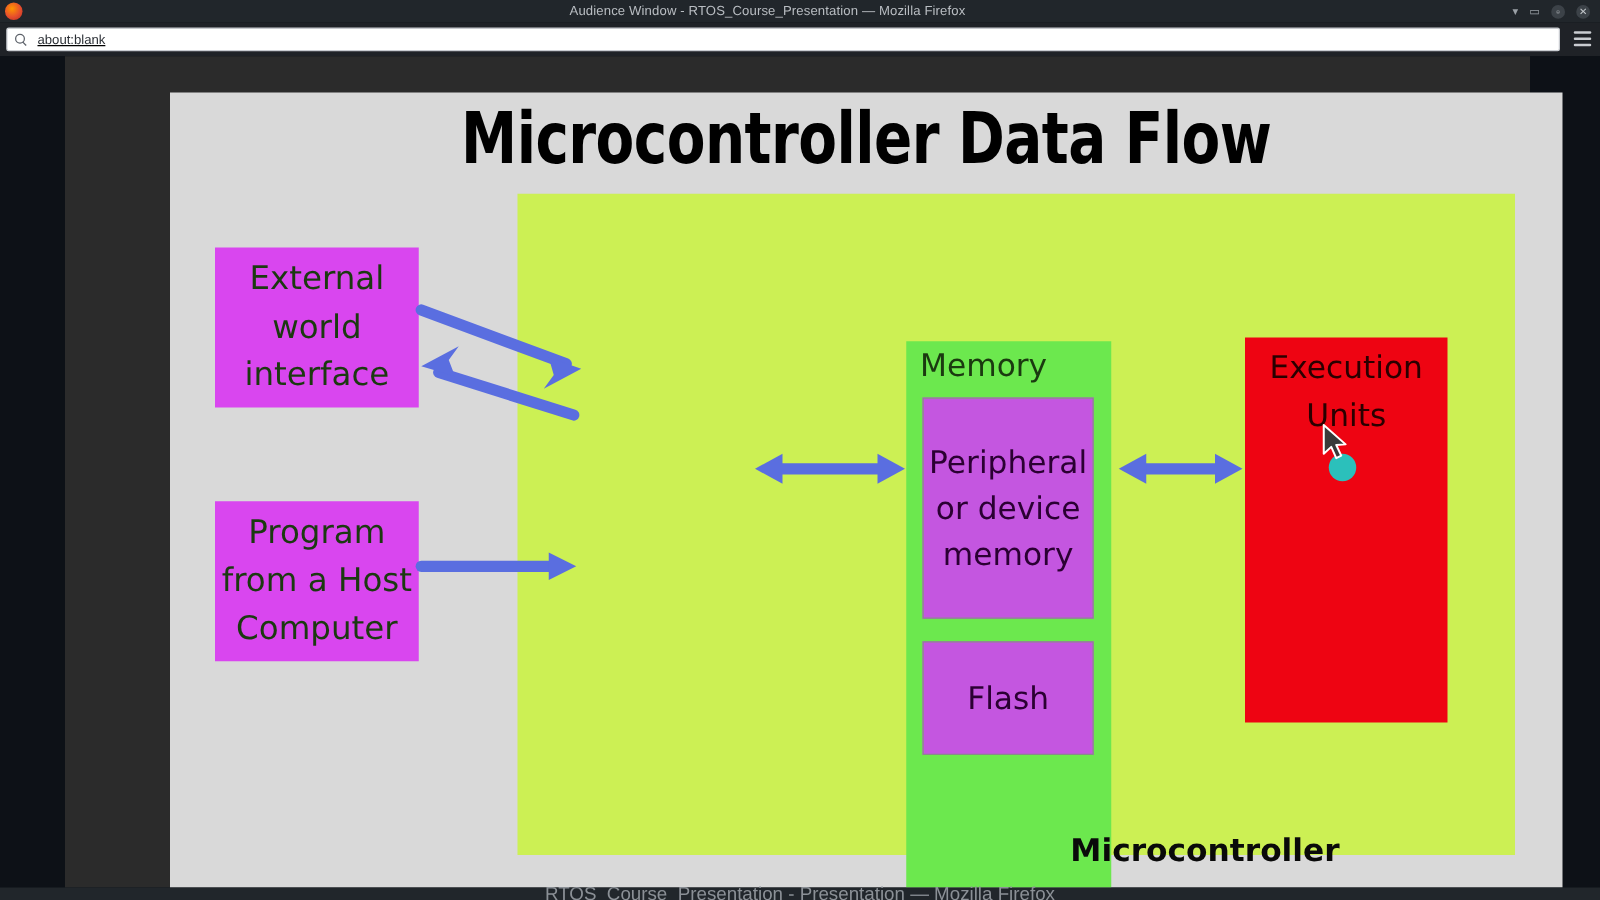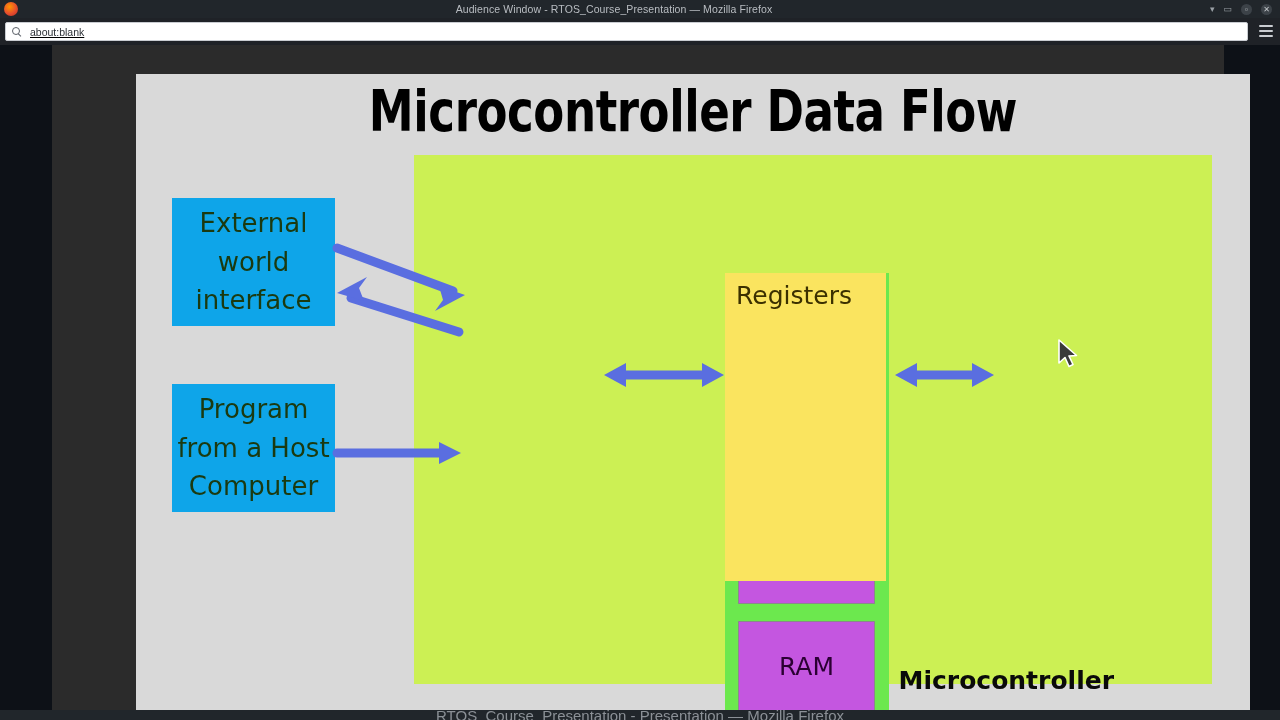--- a/index.html
+++ b/index.html
@@ -168,52 +168,52 @@
     font-stretch: condensed;
     color: #000000;
     transform: scaleX(0.88);
     letter-spacing: -0.5px;
     white-space: nowrap;
   }
 
   
   .green-box {
     position: absolute;
-    background: #0ea5e9;
+    background: #d946ef;
     color: #1b3a10;
     font-family: "DejaVu Sans", sans-serif;
     font-size: 26px;
     display: flex;
     align-items: center;
     justify-content: center;
     text-align: center;
     line-height: 1.48;
     box-sizing: border-box;
   }
   #box-external {
     left: 36px; top: 124px;
     width: 163px; height: 128px;
   }
   #box-program {
-    left: 36px; top: 310px;
+    left: 36px; top: 327px;
     width: 163px; height: 128px; text-align: center;
   }
 
   
   #microcontroller {
     position: absolute;
     left: 278px; top: 81px;
     width: 798px; height: 529px;
     background: #ccf054;
   }
   #mcu-label {
     position: absolute;
     left: 400px; top: 511px;
     width: 300px;
-    text-align: right;
+    text-align: center;
     font-family: "DejaVu Sans", sans-serif;
     font-size: 25px;
     font-weight: bold;
     color: #0a0a0a;
     white-space: nowrap;
   }
 
   
   #memory-group {
     position: absolute;
@@ -385,29 +385,28 @@
             <div class="purple-box" id="box-peripheral">
               <span style="white-space:pre-line">Peripheral
 or device
 memory</span>
             </div>
 
             <div class="purple-box" id="box-flash">
               <span style="white-space:pre-line">Flash</span>
             </div>
 
-            <div class="purple-box" id="box-ram">
-              <span style="white-space:pre-line">RAM</span>
-            </div>
           </div>
 
-          <div id="box-registers">
-            <div id="registers-label">Registers</div>
+
+          <div id="box-execution">
+            <div id="execution-label" style="white-space:pre-line">Execution
+Units</div>
+            <div id="teal-dot"></div>
           </div>
-
 
           <div id="mcu-label">Microcontroller</div>
         </div>
 
         <svg id="arrow-layer" viewBox="0 0 1114 636">
           <defs>
             <marker id="ah-r" markerWidth="5" markerHeight="5" refX="2.2" refY="2.5" orient="auto">
               <path d="M0,0 L5,2.5 L0,5 L1.2,2.5 Z" fill="#5a6ee0"></path>
             </marker>
           </defs>

